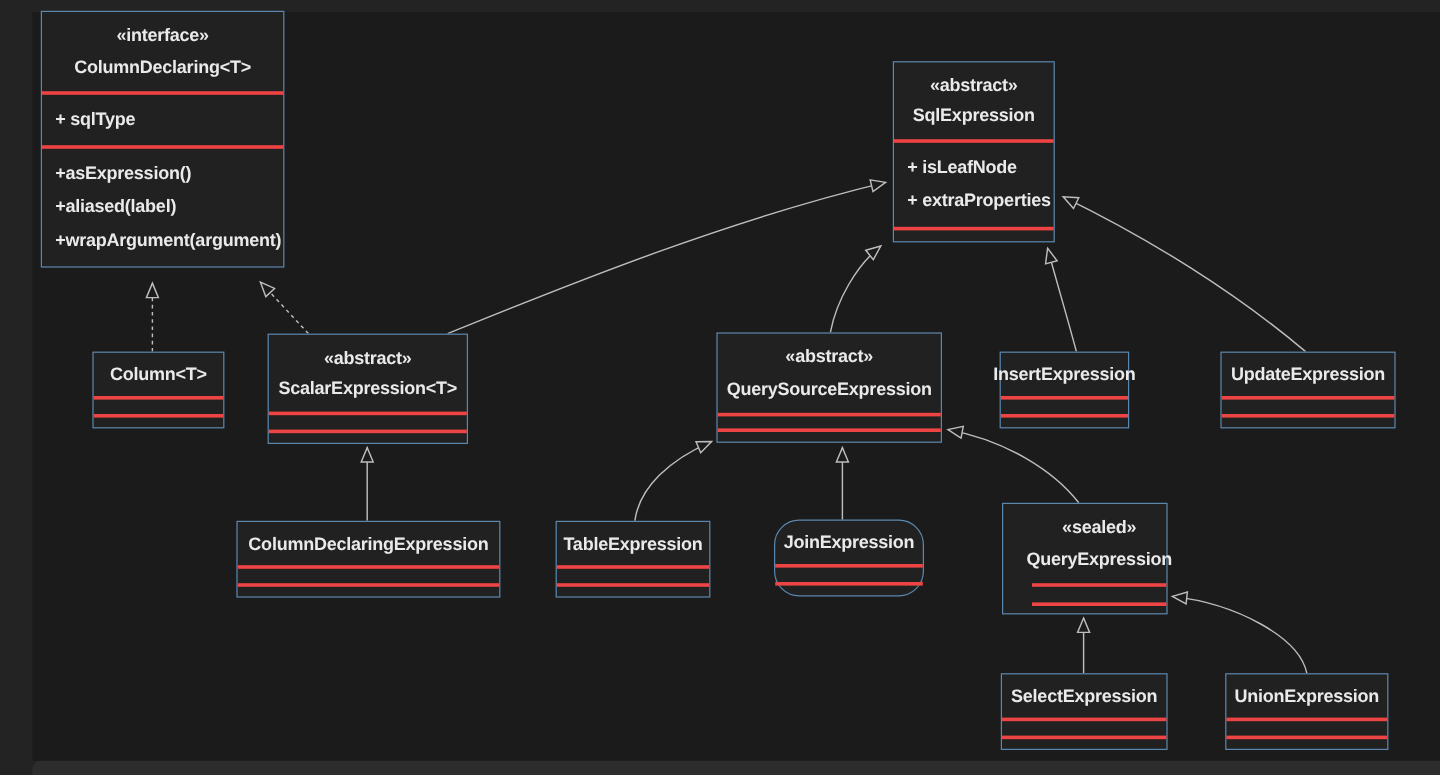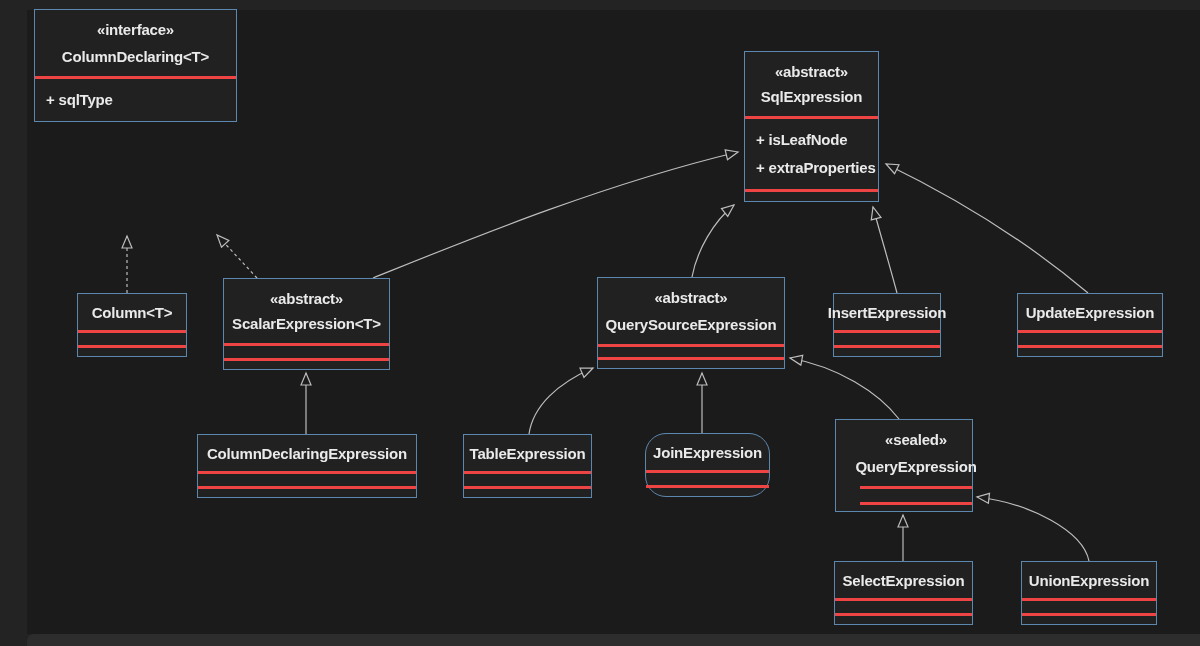--- a/index.html
+++ b/index.html
@@ -63,20 +63,25 @@
   </g>
 </svg>
 
 <div class="uml-class" style="left:34px;top:9px;width:203px;">
   <div class="title t2">
     <div class="stereotype">«interface»</div>
     <div class="class-name">ColumnDeclaring&lt;T&gt;</div>
   </div>
   <div class="compartment members">
     <div class="member">+ sqlType</div>
+  </div>
+  <div class="compartment members">
+    <div class="member">+asExpression()</div>
+    <div class="member">+aliased(label)</div>
+    <div class="member">+wrapArgument(argument)</div>
   </div>
 </div>
 
 <div class="uml-class" style="left:744px;top:51px;width:135px;">
   <div class="title t2" style="height:64px;">
     <div class="stereotype">«abstract»</div>
     <div class="class-name">SqlExpression</div>
   </div>
   <div class="compartment members">
     <div class="member">+ isLeafNode</div>

